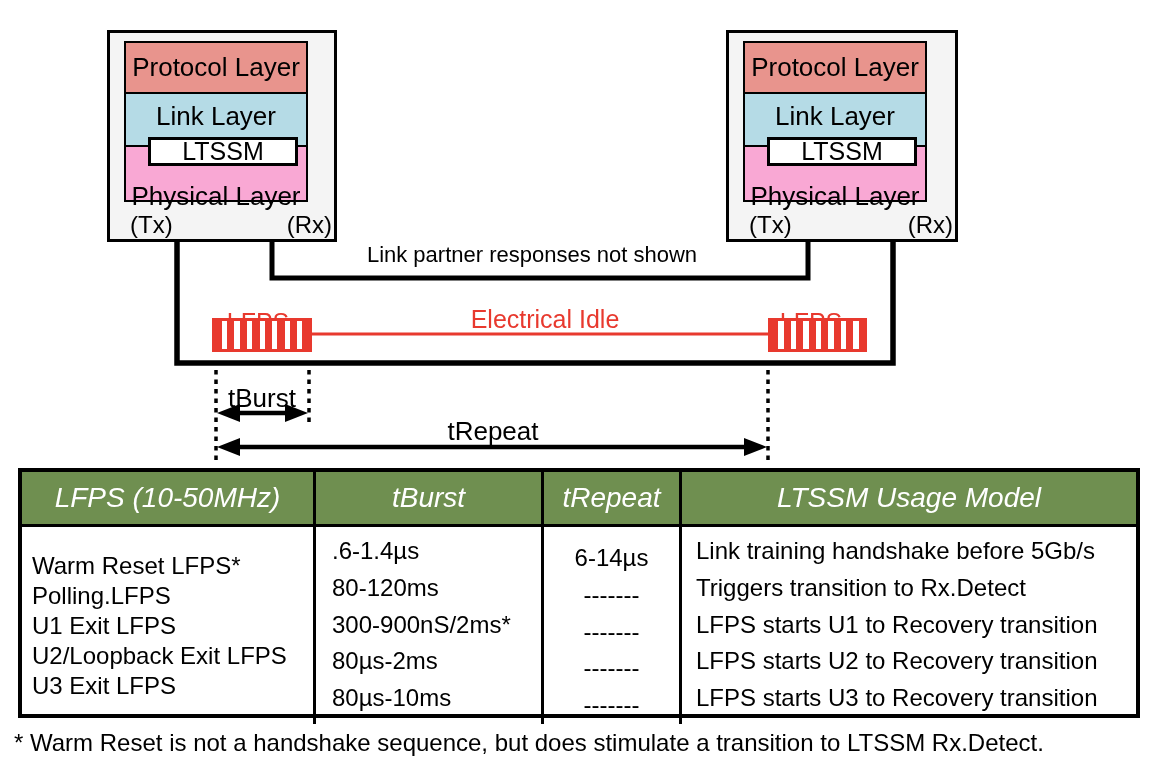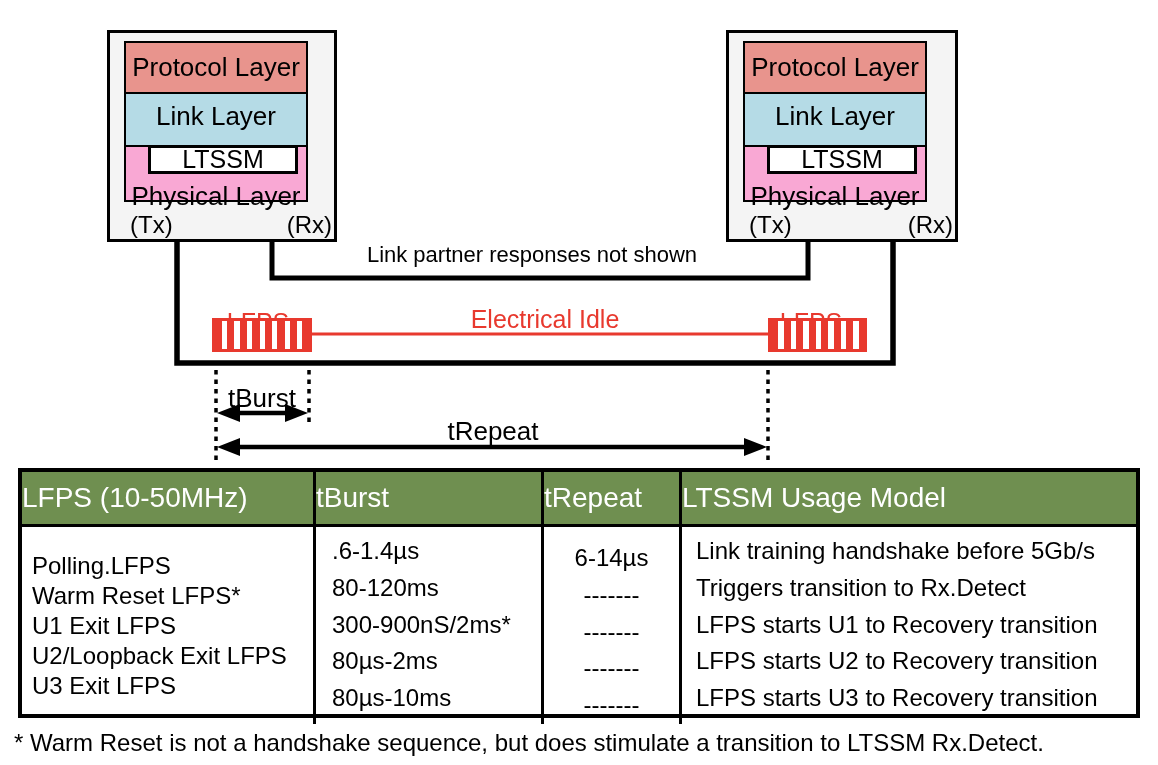--- a/index.html
+++ b/index.html
@@ -13,21 +13,21 @@
   .station{position:absolute;top:30px;width:230px;height:212px;background:#f4f4f4;
     border:3px solid #000;box-sizing:border-box;}
   .station.left{left:107px;}
   .station.right{left:726px;width:232px;}
   .stack{position:absolute;left:14px;top:8px;width:184px;}
   .layer{box-sizing:border-box;border:2px solid #000;text-align:center;
     font-size:26px;}
   .layer.protocol{height:53px;background:#e8948d;line-height:49px;}
   .layer.link{height:55px;background:#b5dbe6;line-height:44px;margin-top:-2px;}
   .layer.physical{height:57px;background:#f9a8d4;line-height:98px;margin-top:-2px;}
-  .ltssm{position:absolute;left:38px;top:112px;width:150px;height:29px;background:#fff;
+  .ltssm{position:absolute;left:38px;top:104px;width:150px;height:29px;background:#fff;
     border:3px solid #000;box-sizing:border-box;text-align:center;font-size:25px;line-height:23px;}
   .portlabel{position:absolute;top:178px;font-size:24px;}
   .portlabel.tx{left:20px;}
   .portlabel.rx{right:2px;}
 
   
   .burst{position:absolute;top:318px;height:34px;box-sizing:border-box;
     border:3px solid #e8392e;
     background:repeating-linear-gradient(90deg,#e8392e 0 7px,#ffffff 7px 12.5px);}
   .burst.b1{left:212px;width:100px;}
@@ -40,21 +40,21 @@
   .note{position:absolute;left:332px;top:242px;width:400px;text-align:center;font-size:22px;}
   .dim{position:absolute;text-align:center;font-size:26px;}
   .tburst{left:212px;top:383px;width:100px;}
   .trepeat{left:393px;top:416px;width:200px;}
 
   
   .tbl{position:absolute;left:18px;top:468px;width:1122px;height:250px;
     border:4px solid #000;box-sizing:border-box;background:#fff;}
   .thead{display:grid;grid-template-columns:291px 228px 138px 457px;height:55px;
     background:#6f8f50;border-bottom:3px solid #000;box-sizing:border-box;}
-  .th{color:#fff;font-size:28px;line-height:51px;box-sizing:border-box;}
+  .th{color:#fff;font-size:28px;text-align:center;line-height:51px;box-sizing:border-box;font-style:italic;}
   .th+.th{border-left:3px solid #000;}
   .tbody{display:grid;grid-template-columns:291px 228px 138px 457px;height:187px;}
   .col{box-sizing:border-box;font-size:24px;}
   .col+.col{border-left:3px solid #000;}
   .col .ln{height:36.8px;line-height:36.8px;white-space:nowrap;}
   .col.c1{padding:24px 0 0 10px;}
   .col.c1 .ln{height:30px;line-height:30px;}
   .col.c2{padding:6px 0 0 16px;}
   .col.c3{padding-top:13px;text-align:center;}
   .col.c4{padding:6px 0 0 14px;}
@@ -127,22 +127,22 @@
 
   <div class="tbl">
     <div class="thead">
       <div class="th">LFPS (10-50MHz)</div>
       <div class="th">tBurst</div>
       <div class="th">tRepeat</div>
       <div class="th">LTSSM Usage Model</div>
     </div>
     <div class="tbody">
       <div class="col c1">
+        <div class="ln">Warm Reset LFPS*</div>
         <div class="ln">Polling.LFPS</div>
-        <div class="ln">Warm Reset LFPS*</div>
         <div class="ln">U1 Exit LFPS</div>
         <div class="ln">U2/Loopback Exit LFPS</div>
         <div class="ln">U3 Exit LFPS</div>
       </div>
       <div class="col c2">
         <div class="ln">.6-1.4µs</div>
         <div class="ln">80-120ms</div>
         <div class="ln">300-900nS/2ms*</div>
         <div class="ln">80µs-2ms</div>
         <div class="ln">80µs-10ms</div>

